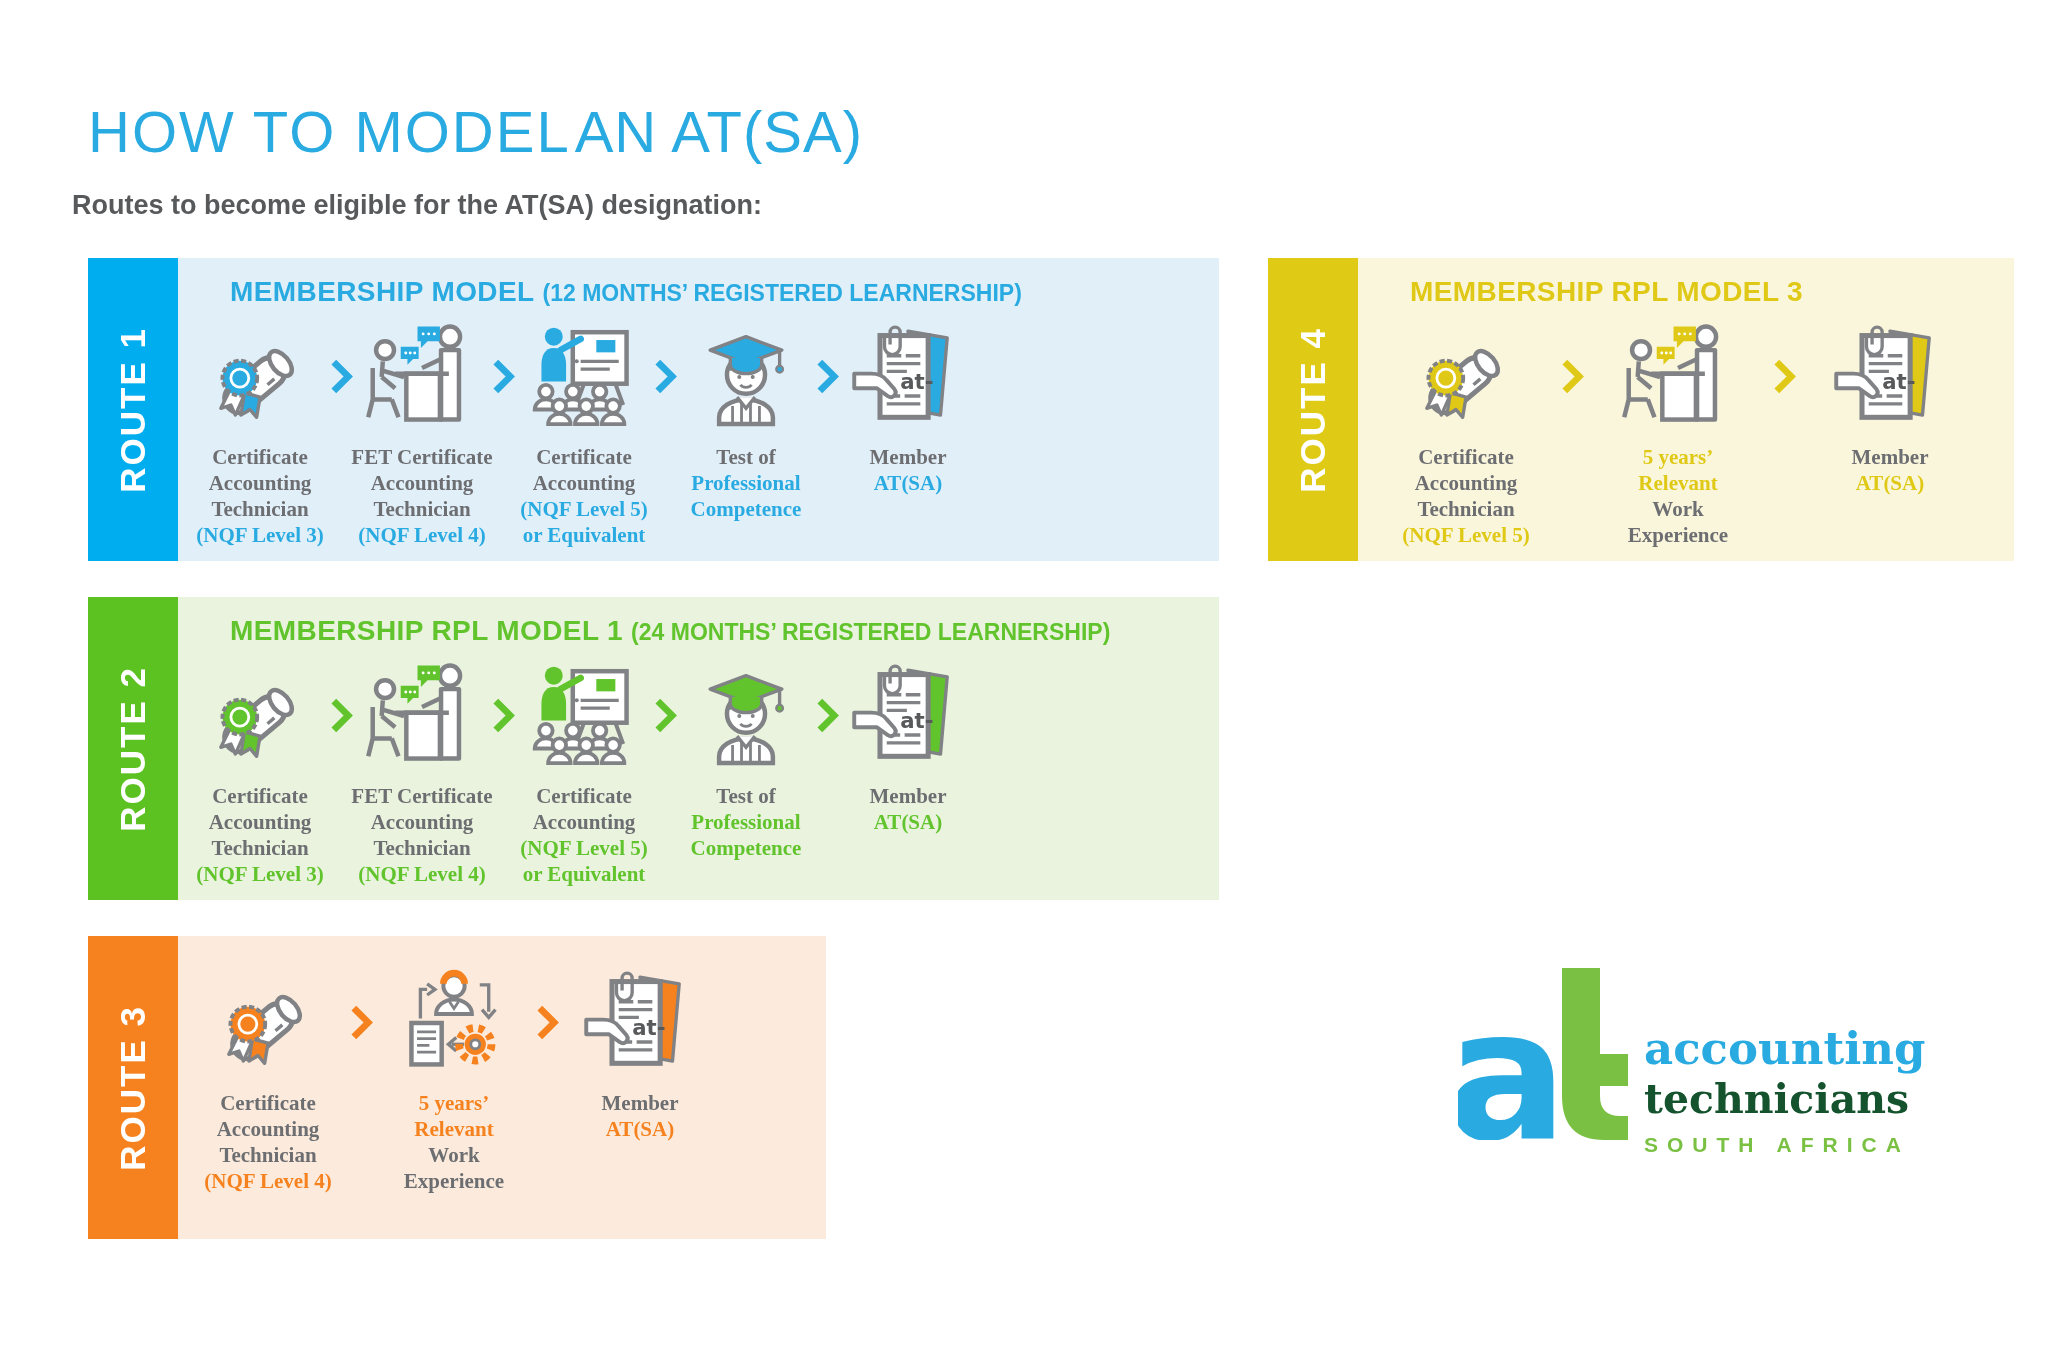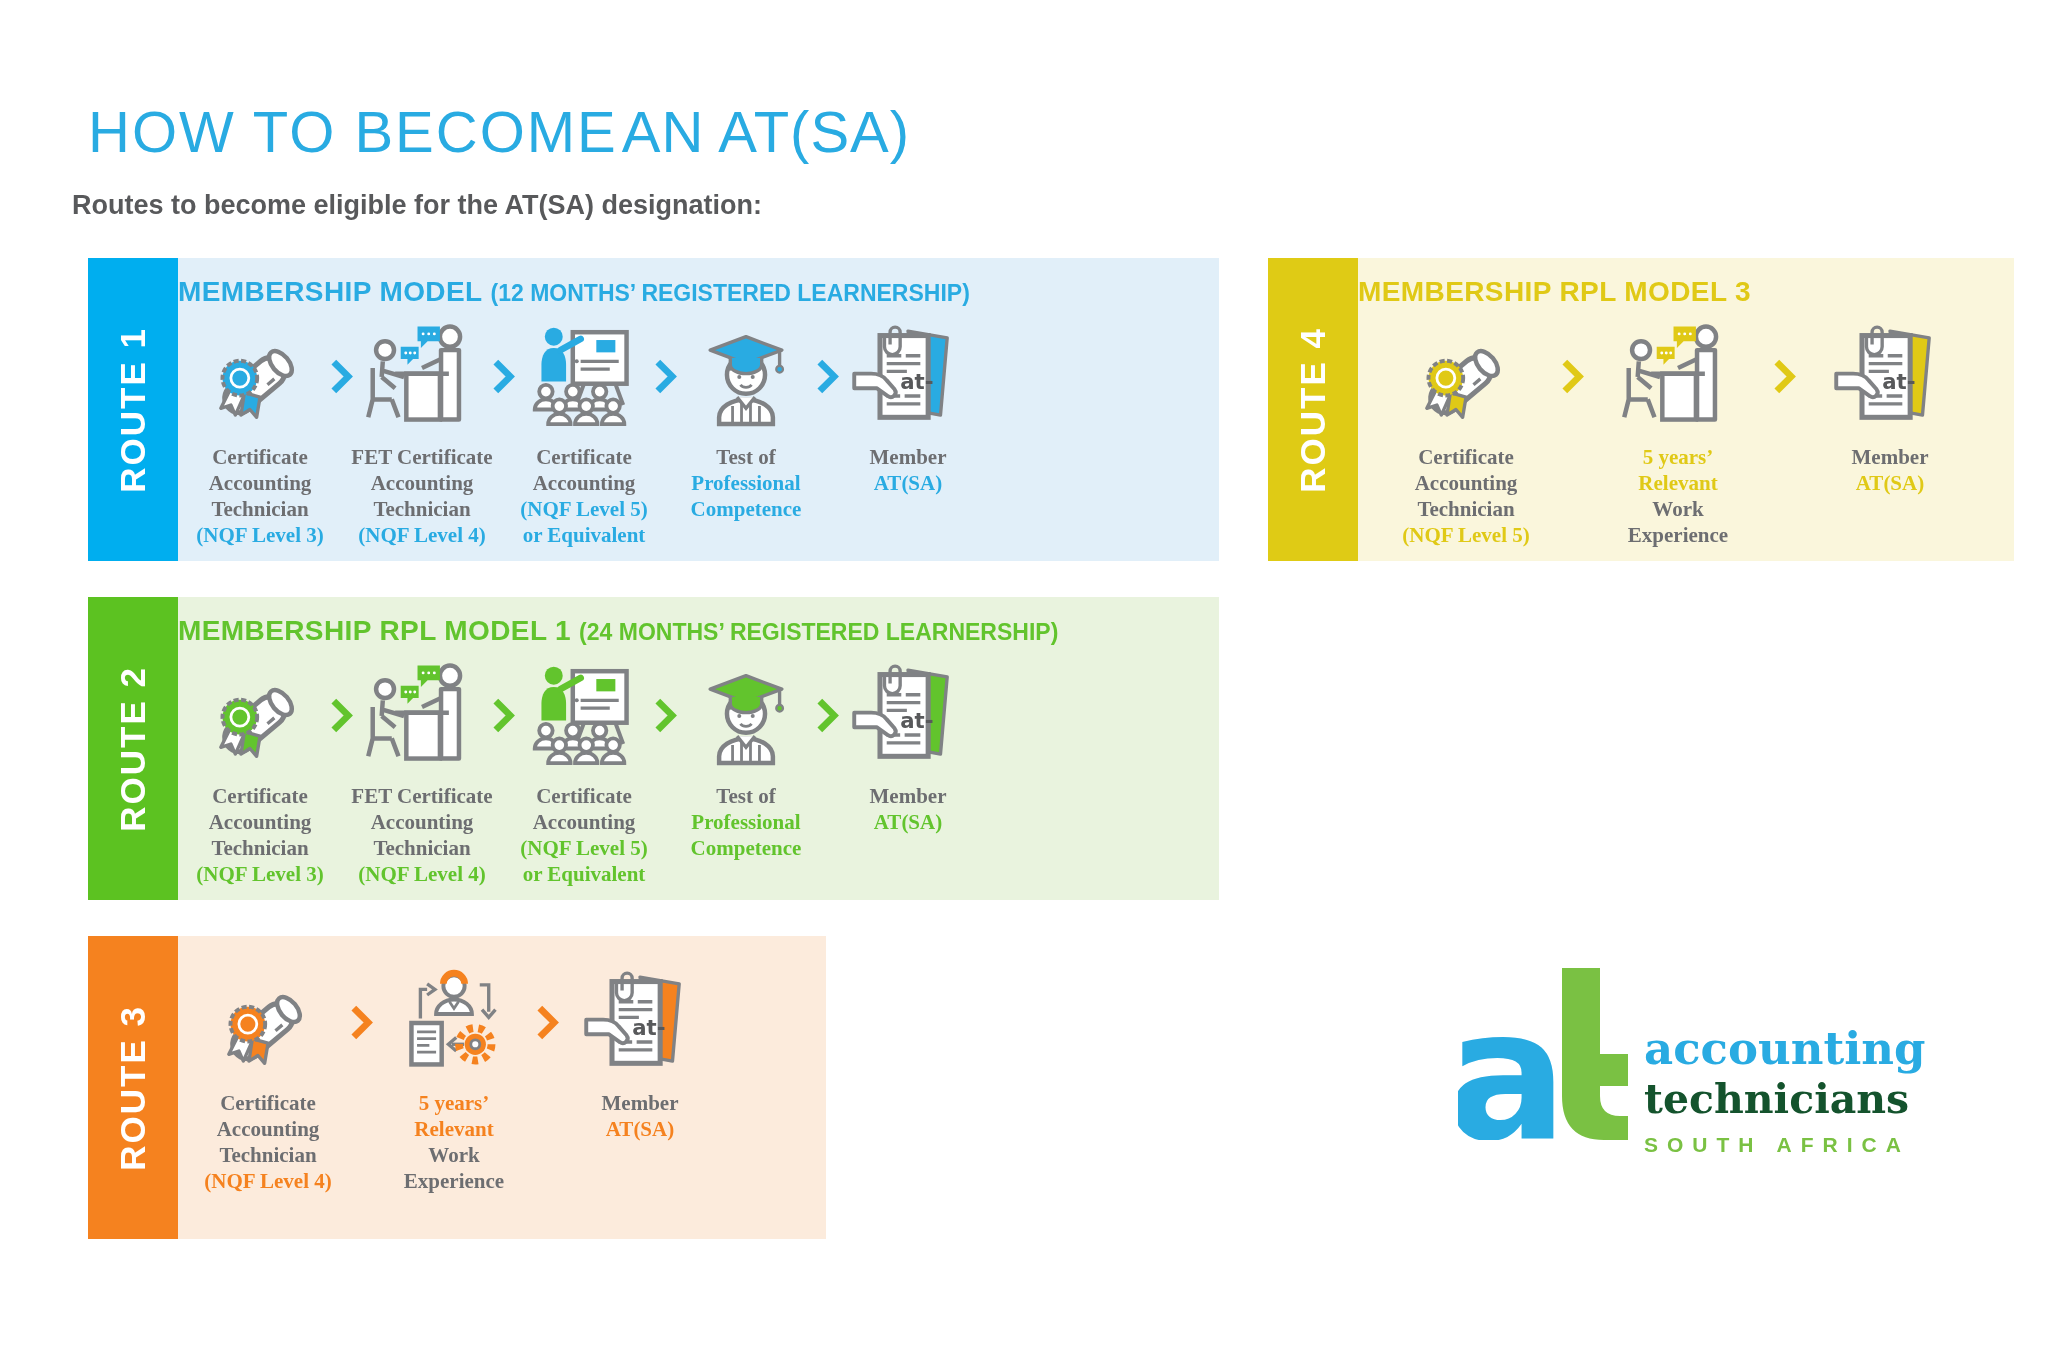--- a/index.html
+++ b/index.html
@@ -11,21 +11,21 @@
   .title .lt{font-weight:400;letter-spacing:2px;}
   .title .bd{font-weight:400;margin-left:4px;letter-spacing:1px;}
   .subtitle{position:absolute;left:72px;top:190px;font-size:27px;font-weight:700;color:#58595B;}
 
   
   .panel{position:absolute;display:flex;}
   .band{width:90px;flex:none;display:flex;align-items:center;justify-content:center;}
   .bandlab{writing-mode:vertical-rl;transform:rotate(180deg);color:#fff;font-size:35px;
            font-weight:700;letter-spacing:2px;white-space:nowrap;}
   .content{flex:1;min-width:0;padding-top:18px;}
-  .heading{color:var(--accent);white-space:nowrap;}
+  .heading{padding-left:52px;color:var(--accent);white-space:nowrap;}
   .h-main{font-size:28px;font-weight:700;letter-spacing:.4px;}
   .h-note{font-size:23px;font-weight:700;margin-left:8px;}
   .steps{display:flex;align-items:flex-start;padding-left:14px;margin-top:10px;}
   .cell{flex:none;display:flex;flex-direction:column;align-items:center;}
   .icon{height:118px;display:flex;align-items:center;justify-content:center;color:var(--accent);}
   .stepsvg{width:114px;height:112px;}
   .lab{margin-top:8px;text-align:center;font-family:Liberation Serif, serif;}
   .ln{font-size:21px;line-height:26px;font-weight:700;color:#6D6E71;white-space:nowrap;}
   .ln.acc{color:var(--accent);}
   .chev{flex:none;display:flex;justify-content:center;margin-top:41px;color:var(--accent);}
@@ -149,21 +149,21 @@
     <path d="M17 58 h17 M17 64 h17 M17 70 h11 M17 76 h17" stroke="#808285" stroke-width="2.5"></path>
     <circle cx="69" cy="69" r="14.5" fill="none" stroke="currentColor" stroke-width="7" stroke-dasharray="5.2 4.9"></circle>
     <circle cx="69" cy="69" r="9.5" fill="currentColor"></circle>
     <circle cx="69" cy="69" r="4" fill="#fff" stroke="#808285" stroke-width="2.5"></circle>
   </symbol>
 </svg>
 
 <div class="page">
 
   <div class="title">
-    <span class="lt">HOW TO BECOME</span><span class="bd">AN AT(SA)</span>
+    <span class="lt">HOW TO MODEL</span><span class="bd">AN AT(SA)</span>
   </div>
   <div class="subtitle">Routes to become eligible for the AT(SA) designation:</div>
 
   <div class="panel r12" style="left: 88px; top: 258px; width: 1131px; height: 303px; background: rgb(225, 239, 249); --accent: #29ABE2;">
     <div class="band" style="background: rgb(0, 174, 239);">
       <span class="bandlab">ROUTE 1</span>
     </div>
     <div class="content">
       <div class="heading">
         <span class="h-main">MEMBERSHIP MODEL</span><span class="h-note">(12 MONTHS’ REGISTERED LEARNERSHIP)</span>

